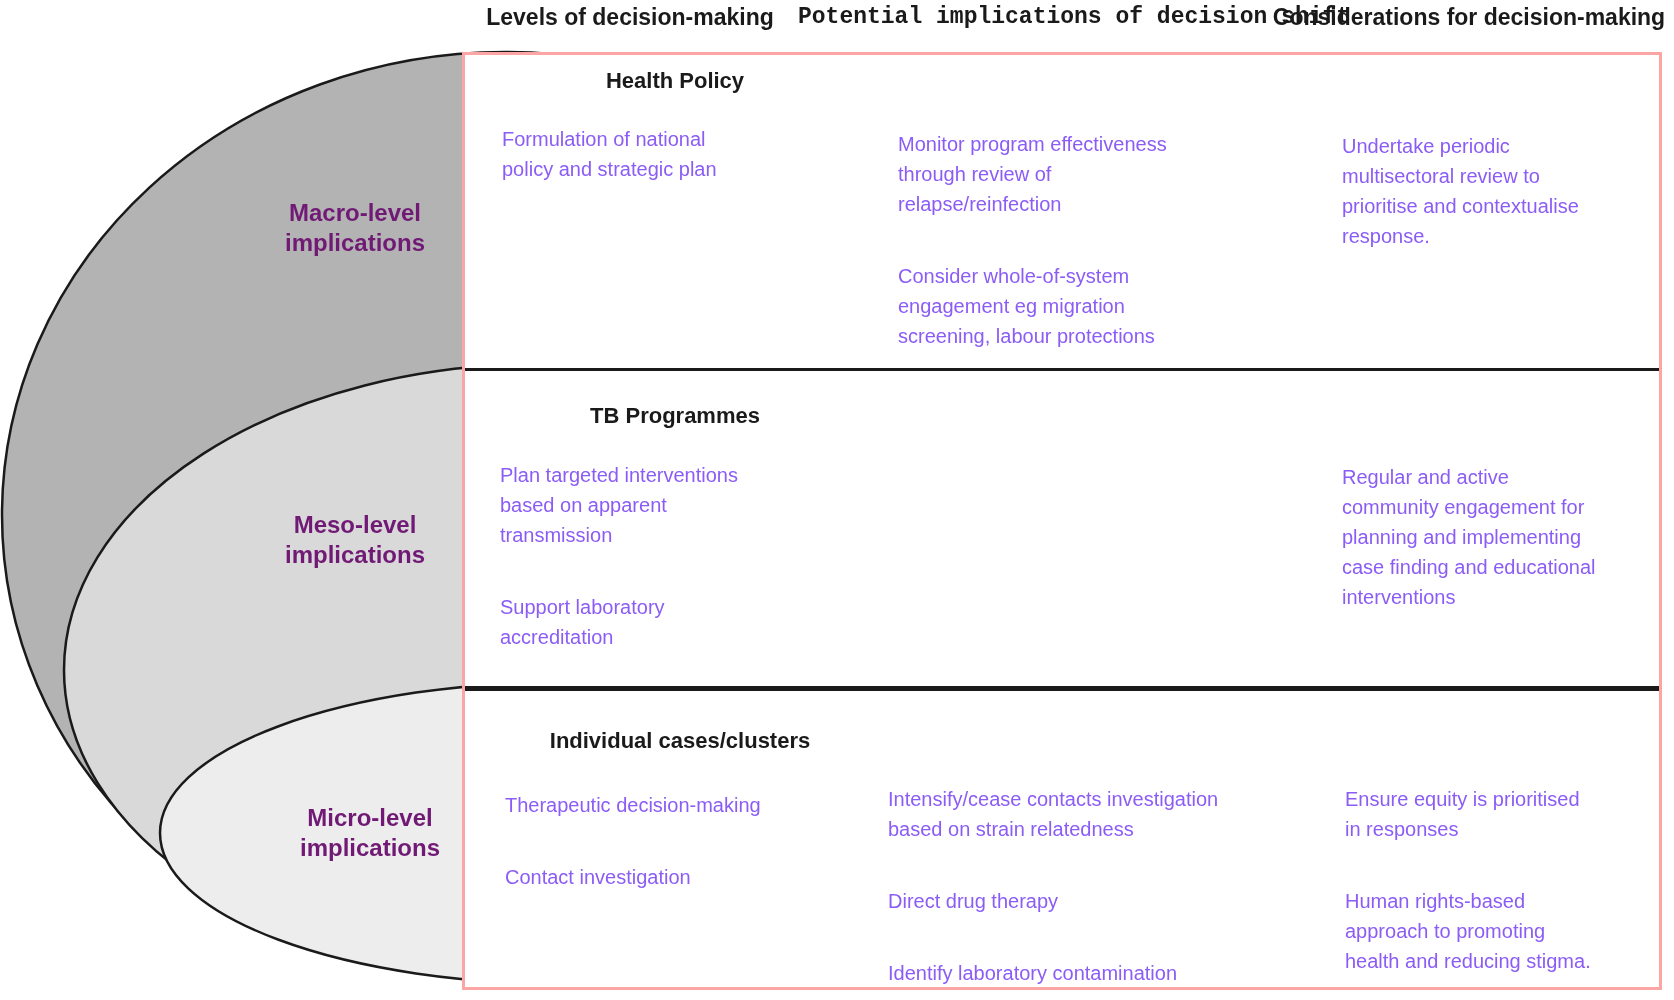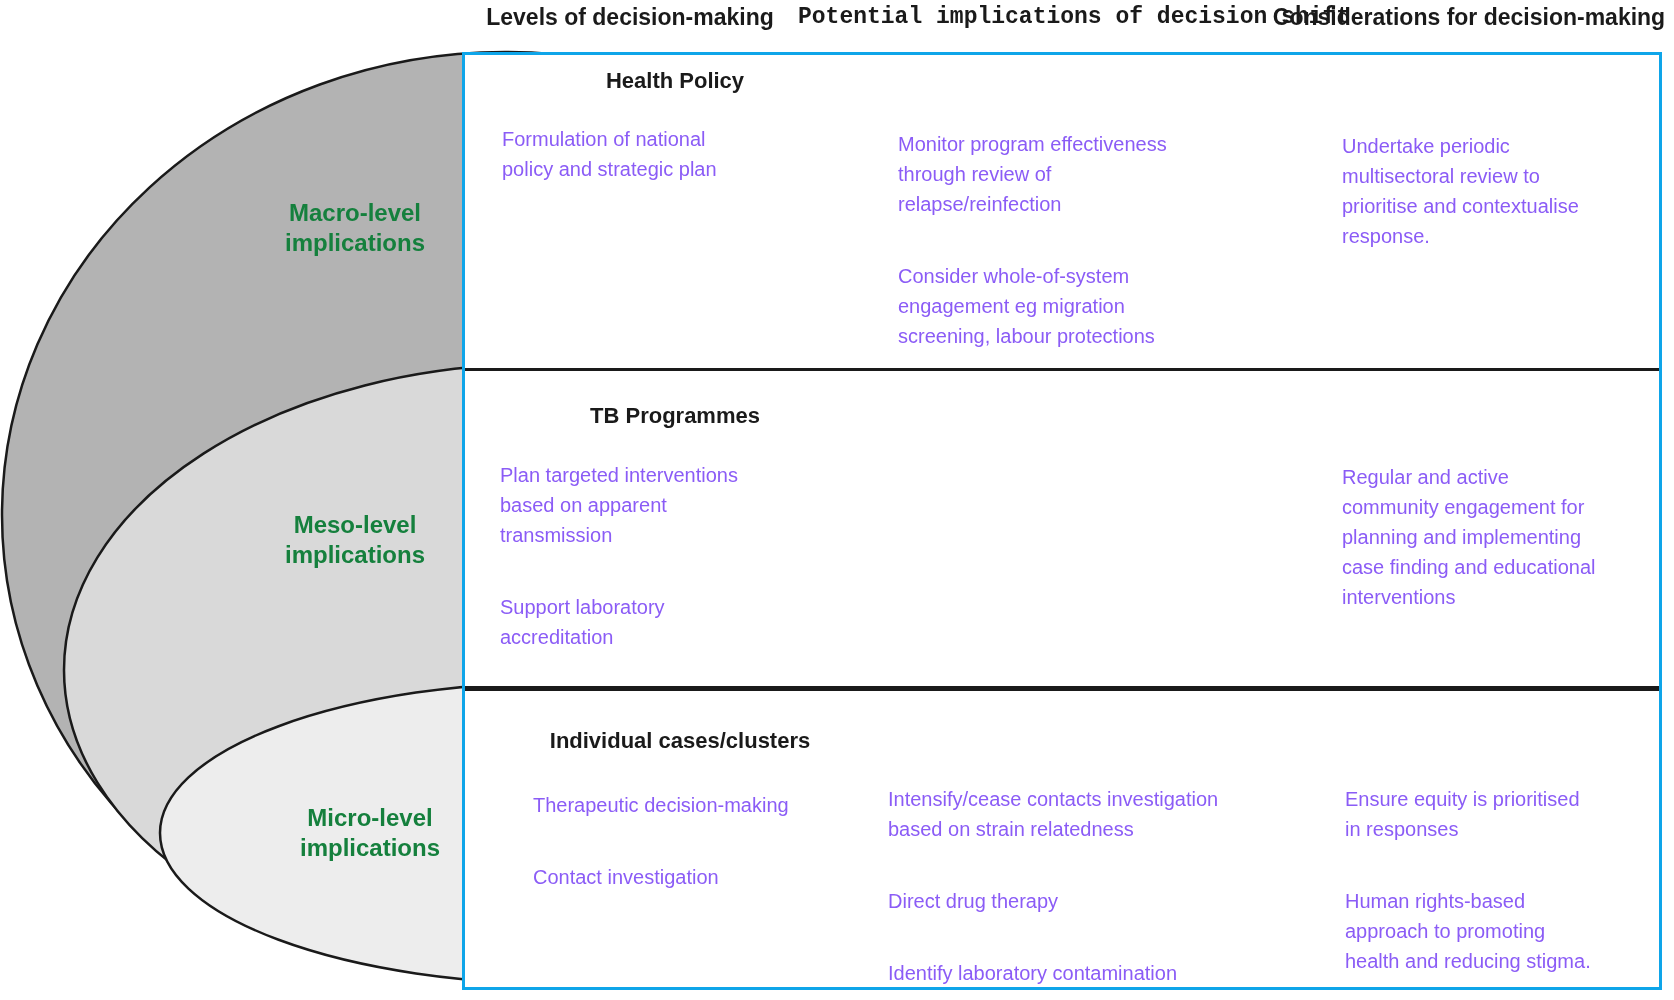--- a/index.html
+++ b/index.html
@@ -6,26 +6,26 @@
   #stage{
     position:relative;width:1674px;height:1000px;overflow:hidden;
     font-family:"Liberation Sans",sans-serif;color:#222;background:#fff;
   }
   .col-header{
     position:absolute;top:3px;font-size:23px;font-weight:bold;color:#1a1a1a;
     text-align:center;line-height:28px;white-space:nowrap;
   }
   #venn-svg{position:absolute;left:0;top:0;z-index:0;}
   .venn-label{
-    position:absolute;z-index:2;font-size:24px;font-weight:bold;color:#15803d;
+    position:absolute;z-index:2;font-size:24px;font-weight:bold;color:#701a75;
     line-height:30px;text-align:center;white-space:pre-line;
   }
   #decision-box{
     position:absolute;left:462px;top:52px;width:1194px;height:932px;
-    background:#ffffff;border:3px solid #0ea5e9;z-index:1;
+    background:#ffffff;border:3px solid #fca5a5;z-index:1;
   }
   .row-band{position:absolute;left:0;width:100%;}
   .band-1{top:0;height:313px;border-bottom:3px solid #1a1a1a;}
   .band-2{top:316px;height:315px;border-bottom:5px solid #1a1a1a;}
   .band-3{top:636px;bottom:0;}
   .row-title{
     position:absolute;font-size:22px;font-weight:bold;color:#1a1a1a;
     text-align:center;white-space:nowrap;
   }
   .cell{
@@ -91,21 +91,21 @@
     </div>
     <div class="cell" style="left:877px;top:407px;width:330px;">
       <p>Regular and active
 community engagement for
 planning and implementing
 case finding and educational
 interventions</p>
     </div>
 
     <div class="row-title" style="left:0;top:673px;width:430px;">Individual cases/clusters</div>
-    <div class="cell" style="left:68px;top:735px;width:340px;">
+    <div class="cell" style="left:40px;top:735px;width:340px;">
       <p>Therapeutic decision-making</p>
       <p>Contact investigation</p>
     </div>
     <div class="cell" style="left:423px;top:729px;width:420px;">
       <p>Intensify/cease contacts investigation
 based on strain relatedness</p>
       <p>Direct drug therapy</p>
       <p>Identify laboratory contamination</p>
     </div>
     <div class="cell" style="left:880px;top:729px;width:340px;">

